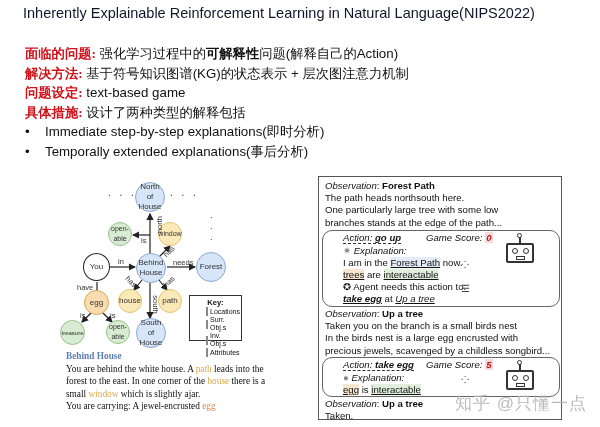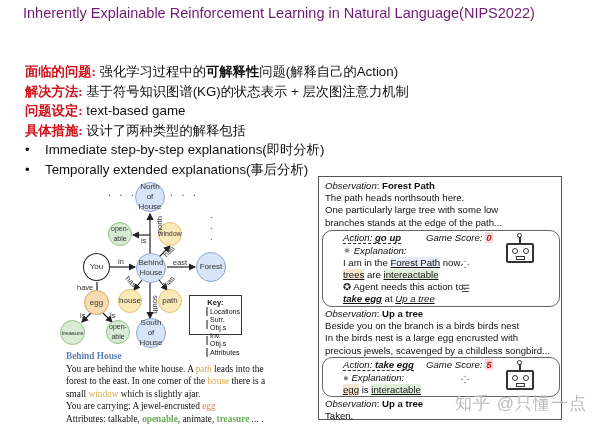--- a/index.html
+++ b/index.html
@@ -1,33 +1,33 @@
 <!DOCTYPE html>
 <html><head>
 <meta charset="utf-8">
 <style>
   html, body { margin:0; padding:0; }
   body { width:600px; height:427px; background:#ffffff; position:relative; overflow:hidden;
          font-family:"Liberation Sans", sans-serif; color:#111; }
-  .title { position:absolute; left:23px; top:5px; font-size:14.5px; color:#701a75; white-space:nowrap; }
-  .lines { position:absolute; left:25px; top:44px; font-size:13.3px; line-height:19.5px;margin-top:18px; }
+  .title { position:absolute; left:23px; top:5px; font-size:14.5px; color:#0f172a; white-space:nowrap; }
+  .lines { position:absolute; left:25px; top:44px; font-size:13.3px; line-height:19.5px; }
   .line { white-space:nowrap; }
   .red { color:#d0121b; font-weight:bold; font-family:"Liberation Serif", serif; }
   .bold { font-weight:bold; }
   .bullet { display:inline-block; width:20px; }
   .node { position:absolute; border-radius:50%; display:flex; align-items:center; justify-content:center;
           text-align:center; font-size:8px; line-height:10px; color:#333; box-sizing:border-box; }
   .loc { background:#d6e5f7; border:1.2px solid #8aa9d3; }
   .surr { background:#fbeab8; border:1.2px solid #e3c36e; }
   .inv { background:#f8dcb0; border:1.2px solid #d9a65a; }
   .attr { background:#d7ecd2; border:1.2px solid #96c28a; }
   .you { background:#fff; border:1.2px solid #222; }
   .elabel { position:absolute; font-size:7.5px; color:#333; }
   .dots { position:absolute; font-size:10px; color:#333; letter-spacing:3px; }
-  .key { position:absolute; left:189px; top:295px; width:53px; height:40px; border:1.2px solid #333;
+  .key { position:absolute; left:189px; top:295px; width:53px; height:46px; border:1.2px solid #333;
          background:#fff; font-size:7px; padding:2px 16px; box-sizing:border-box; }
   .key .kt { font-weight:bold; text-align:center; font-size:7.5px; }
   .key .ki { display:flex; align-items:center; gap:2px; line-height:8px; }
   .key .sw { width:7px; height:7px; display:inline-block; border:0.8px solid #888; }
 
   .desc { position:absolute; left:66px; top:350px; width:205px; font-family:"Liberation Serif", serif;
           font-size:9.3px; line-height:12.6px; color:#111; }
   .desc .dt { color:#5b7fb6; font-weight:bold; }
   .c-path, .c-house, .c-window { color:#d9ac4a; }
   .c-egg { color:#e08a54; }
@@ -111,21 +111,21 @@
 <div class="node surr" style="left:118px;top:289px;width:24px;height:24px;">house</div>
 <div class="node surr" style="left:158px;top:289px;width:24px;height:24px;">path</div>
 <div class="node attr" style="left:60px;top:320px;width:25px;height:25px;font-size:6px;">treasure</div>
 <div class="node attr" style="left:106px;top:320px;width:24px;height:24px;font-size:7px;">open-able</div>
 <div class="node loc" style="left:136px;top:318px;width:30px;height:30px;">South of House</div>
 
 <div class="elabel" style="left:151px;top:220px;transform:rotate(-90deg);">north</div>
 <div class="elabel" style="left:141px;top:236px;">is</div>
 <div class="elabel" style="left:163px;top:247px;transform:rotate(-45deg);">has</div>
 <div class="elabel" style="left:118px;top:257px;">in</div>
-<div class="elabel" style="left:173px;top:258px;">east</div>
+<div class="elabel" style="left:173px;top:258px;">needs</div>
 <div class="elabel" style="left:77px;top:283px;">have</div>
 <div class="elabel" style="left:125px;top:277px;transform:rotate(45deg);">has</div>
 <div class="elabel" style="left:163px;top:277px;transform:rotate(-45deg);">has</div>
 <div class="elabel" style="left:146px;top:300px;transform:rotate(90deg);">south</div>
 <div class="elabel" style="left:80px;top:311px;">is</div>
 <div class="elabel" style="left:110px;top:311px;">is</div>
 
 <div class="key">
   <div class="kt">Key:</div>
   <div class="ki">
@@ -143,21 +143,20 @@
   <div class="ki">
       <span class="sw" style="background:#d7ecd2"></span>
       <span>Attributes</span>
     </div>
 </div>
 
 <div class="desc">
   <div class="dt">Behind House</div>
   <div><span>You are behind the white house. A </span><span class="c-path">path</span><span> leads into the forest to the east. In one corner of the </span><span class="c-house">house</span><span> there is a small </span><span class="c-window">window</span><span> which is slightly ajar.</span></div>
   <div><span>You are carrying: A jewel-encrusted </span><span class="c-egg">egg</span></div>
-  <div style="white-space:nowrap;"><span>Attributes: talkable, </span><span class="c-open">openable</span><span>, animate, </span><span class="c-treasure">treasure</span><span> ... .</span></div>
 </div>
 
 <div class="panel">
   <div class="obs" style="top:3px;">
     <div><span class="ital">Observation</span><span>: </span><span class="bold">Forest Path</span></div>
     <div>The path heads northsouth here.</div>
     <div>One particularly large tree with some low</div>
     <div>branches stands at the edge of the path...</div>
   </div>
 
@@ -174,21 +173,21 @@
     <div class="robot" style="left:183px;top:12px;">
       <span class="ant"></span>
         <span class="eye" style="left:4px"></span>
         <span class="eye" style="left:15px"></span>
         <span class="mouth"></span>
     </div>
   </div>
 
   <div class="obs" style="top:131px;">
     <div><span class="ital">Observation</span><span>: </span><span class="bold">Up a tree</span></div>
-    <div>Beside you on the branch is a birds birds nest</div>
+    <div>Taken you on the branch is a small birds nest</div>
     <div>In the birds nest is a large egg encrusted with</div>
     <div style="white-space:nowrap;">precious jewels, scavenged by a childless songbird...</div>
   </div>
 
   <div class="abox" style="top:180px;height:40px;">
     <div class="row ital" style="top:1px;"><span class="dash"><span>Action: </span><b>take egg</b></span></div>
     <div class="score ital" style="left:103px;top:1px;"><span>Game Score: </span><span class="scorev">5</span></div>
     <div class="row" style="top:14px;"><span style="color:#888">●</span> <span class="ital">Explanation:</span></div>
     <div class="row" style="top:26px;"><span class="ul-tree">egg</span><span> is </span><span class="ul-int">interactable</span></div>
     <div style="position:absolute;left:138px;top:16px;font-size:10px;color:#444;">⁘</div>

